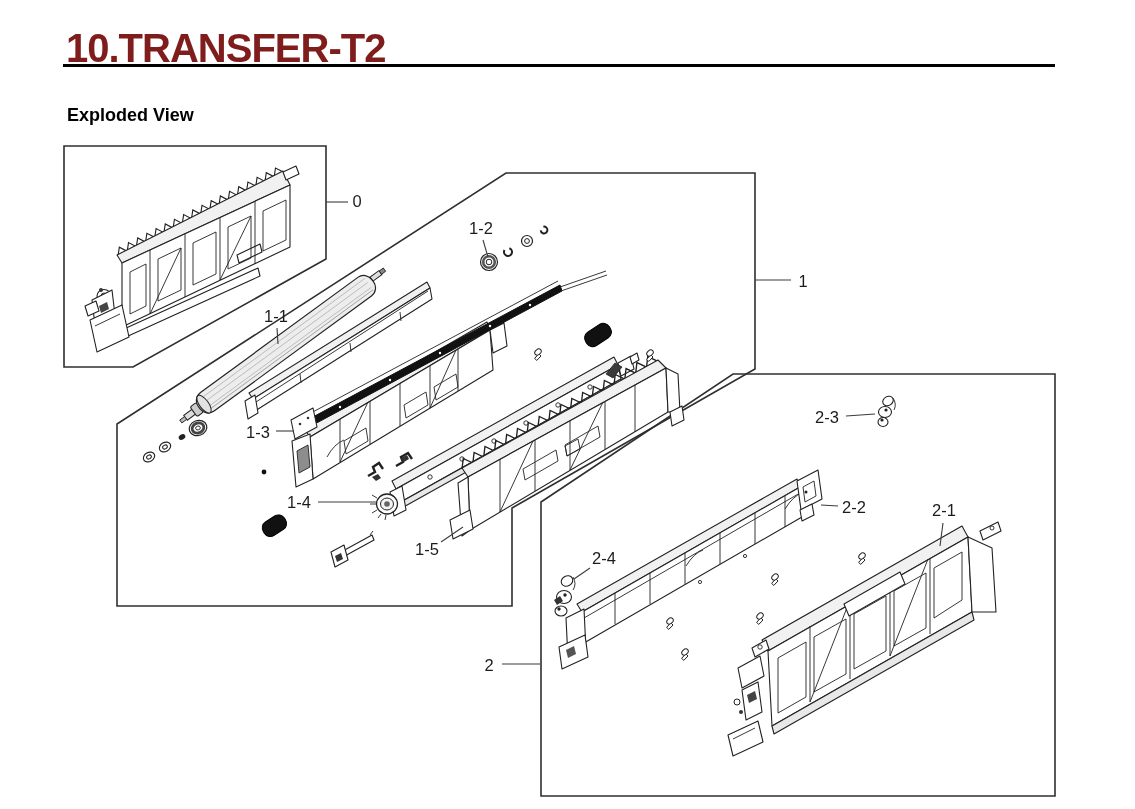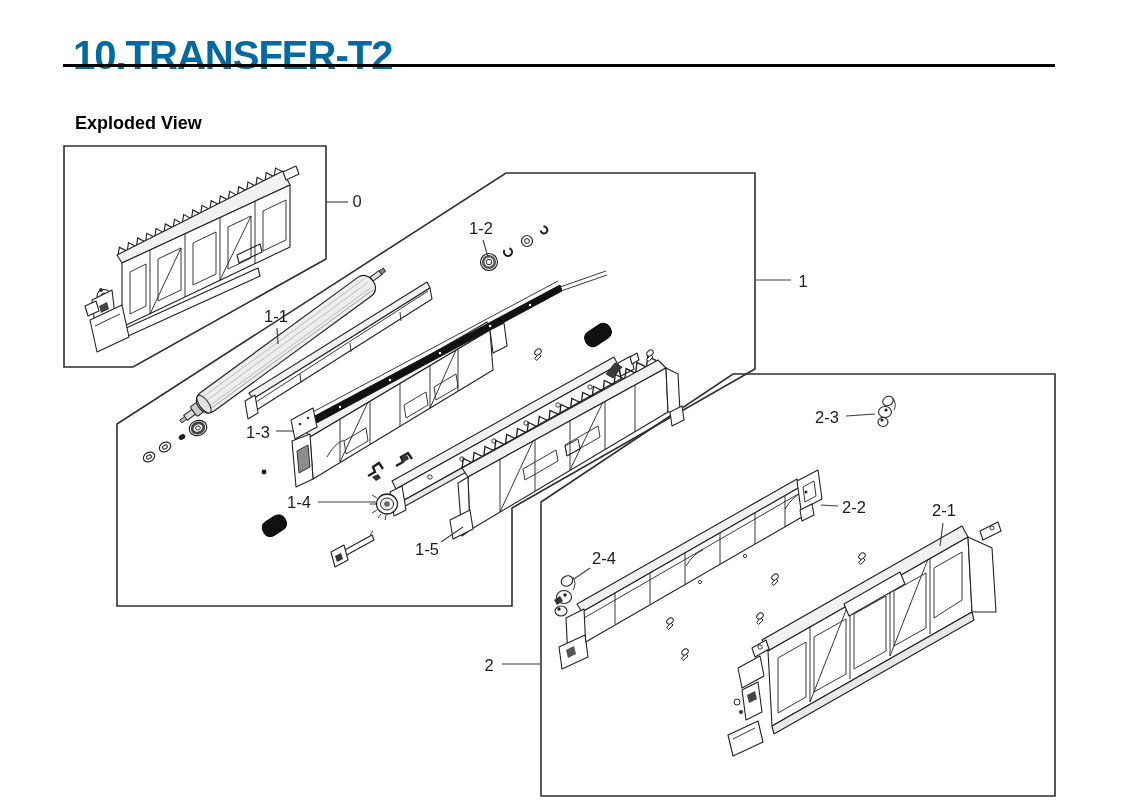--- a/index.html
+++ b/index.html
@@ -1,28 +1,28 @@
 <!DOCTYPE html>
 <html><head>
 <meta charset="utf-8">
 <style>
   html,body{margin:0;padding:0;background:#e8e8e8;}
   .page{
     position:relative;width:1135px;height:809px;background:#fff;
     font-family:"Liberation Sans",sans-serif;overflow:hidden;margin:0 auto;
   }
   .page-title{
-    position:absolute;left:62px;top:22px;margin:11px;
-    font-size:40px;font-weight:bold;letter-spacing:-1px;color:#0369a1;
+    position:absolute;left:62px;top:22px;margin:4px;
+    font-size:40px;font-weight:bold;letter-spacing:-1px;color:#7f1d1d;
   }
   .title-rule{
     position:absolute;left:63px;top:64px;width:992px;height:3px;background:#000;
   }
   .section-heading{
-    position:absolute;left:63px;top:101px;margin:12px;
+    position:absolute;left:63px;top:101px;margin:4px;
     font-size:18px;font-weight:bold;color:#000;
   }
   .diagram-svg{position:absolute;left:0;top:0;}
   .part{stroke:#222;stroke-width:1.1;fill:#fff;stroke-linejoin:round;stroke-linecap:round;}
   .shade{fill:#f1f1f1;}
   .shade2{fill:#e8e8e8;}
   .dark{fill:#111;stroke:#111;}
   .thin{stroke:#222;stroke-width:0.9;fill:none;}
   .box{fill:none;stroke:#2f2f2f;stroke-width:1.6;stroke-linejoin:miter;}
   .leader{stroke:#3c3c3c;stroke-width:1.1;fill:none;}

